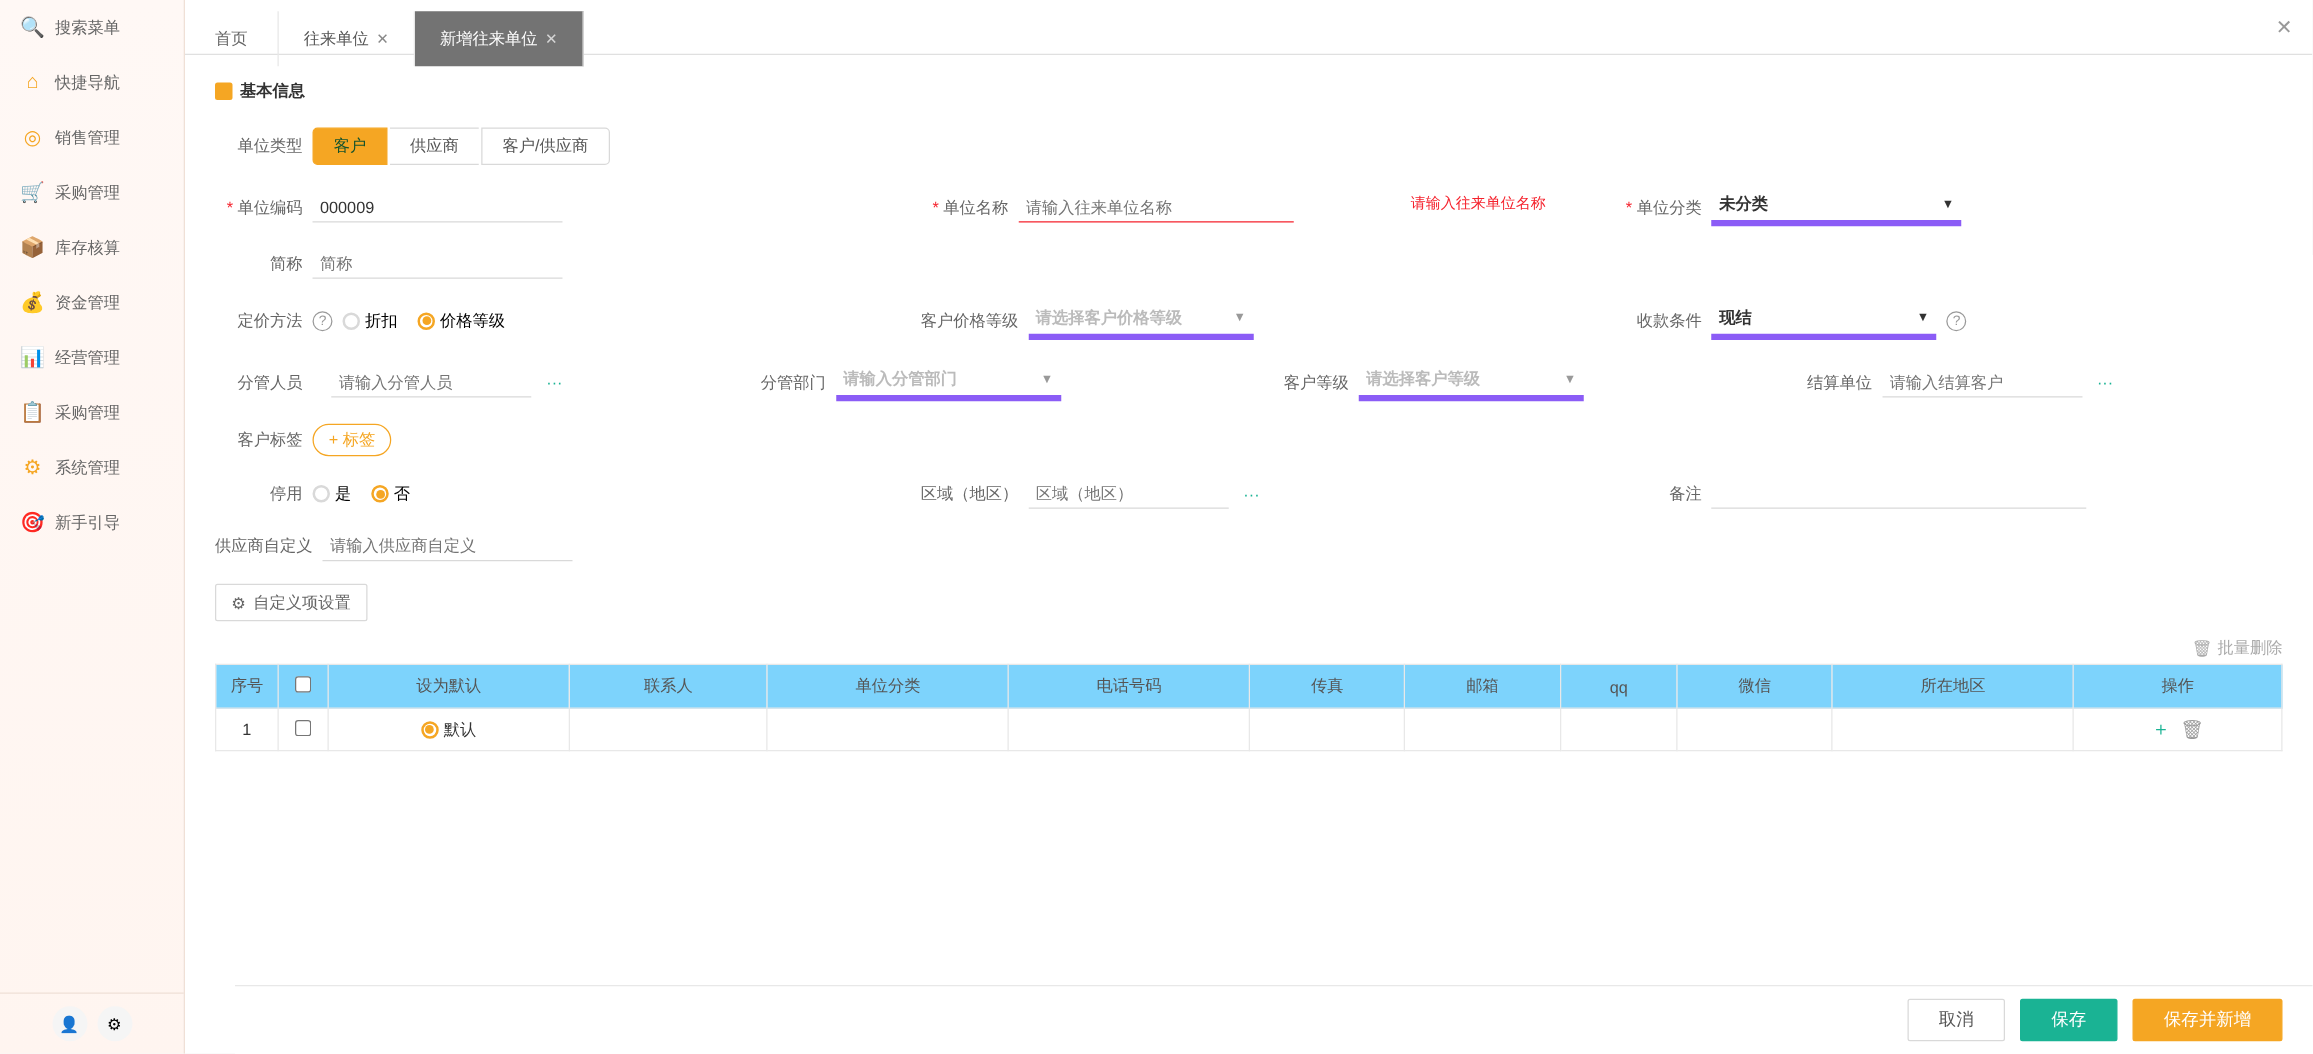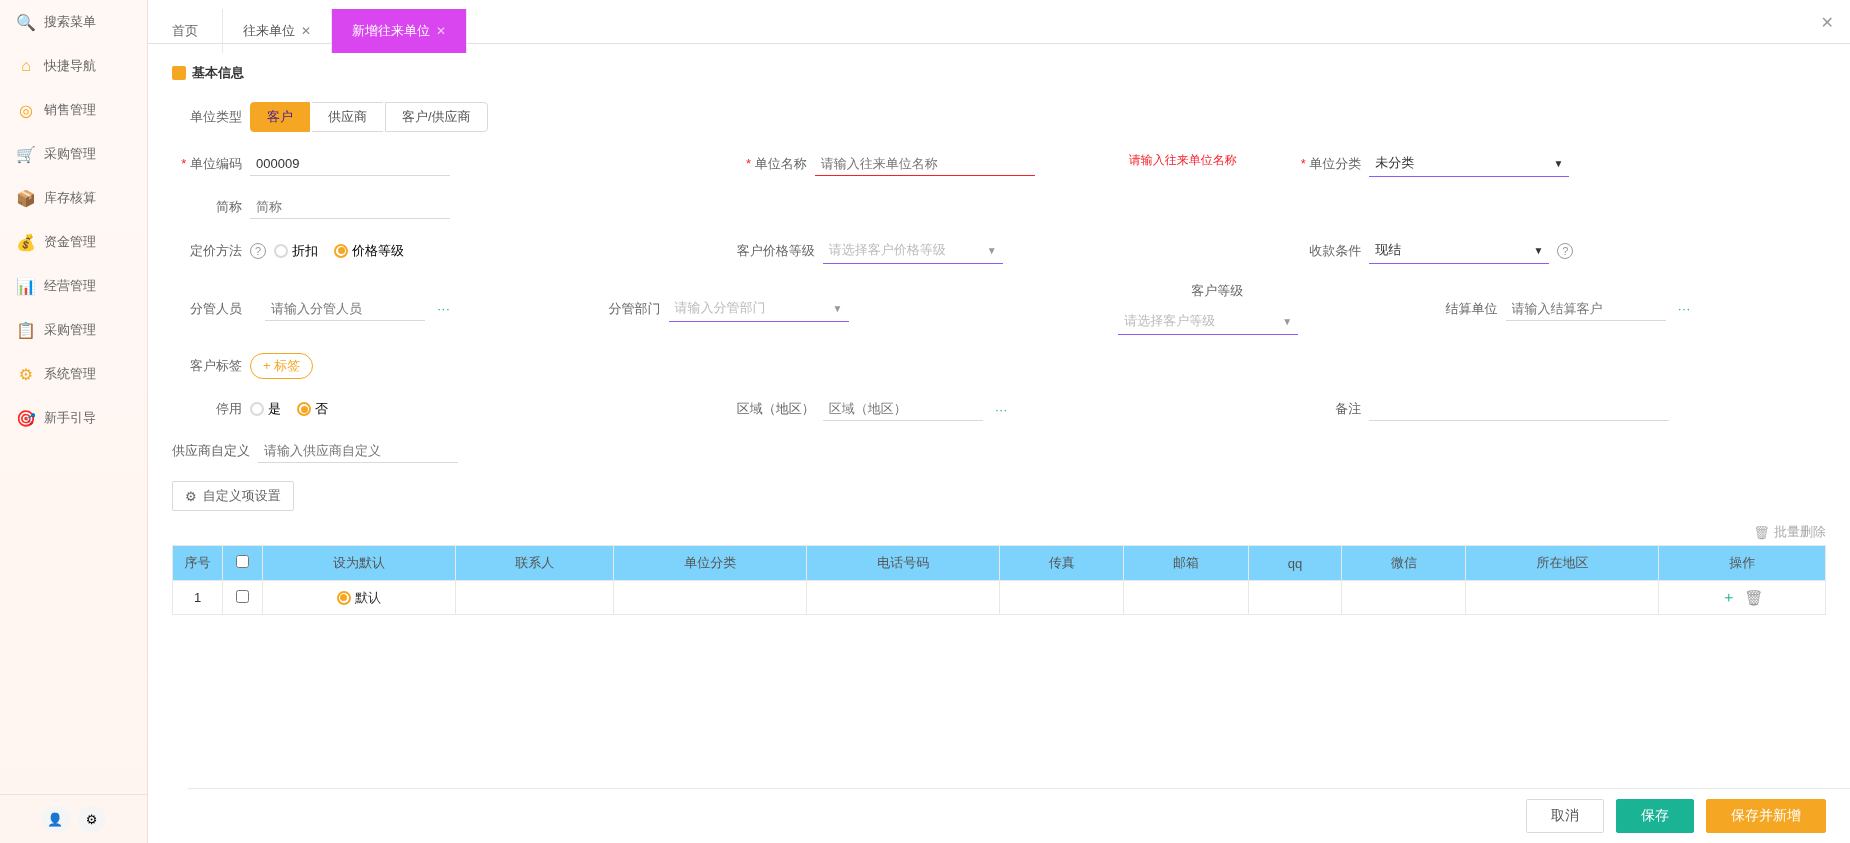--- a/index.html
+++ b/index.html
@@ -79,21 +79,21 @@
       height: 44px;
       cursor: pointer;
       color: #555;
       font-size: 14px;
       border-right: 1px solid #e8e8e8;
       gap: 6px;
       margin-top: 19px;
     }
     .tab:first-child { padding: 0 24px; color: #666; }
     .tab.active {
-      background: #d946ef;
+      background: #737373;
       color: #fff;
     }
     .tab .close-icon {
       font-size: 12px;
       color: inherit;
       opacity: 0.7;
     }
     .tab.active .close-icon { color: #fff; }
     .tab-close-btn {
       position: absolute;
@@ -179,36 +179,37 @@
       padding: 5px 16px;
       border: 1px solid #d9d9d9;
       background: #fff;
       cursor: pointer;
       color: #555;
       font-size: 13px;
     }
     .unit-btn.active {
       background: #f5a623;
       border-color: #f5a623;
-      color: #4c1d95;
+      color: #14532d;
     }
     .unit-btn:first-child { border-radius: 4px 0 0 4px; }
     .unit-btn:last-child { border-radius: 0 4px 4px 0; }
     .unit-btn:nth-child(2) { border-left: none; border-right: none; }
 
     
     .form-select {
       display: flex;
       align-items: center;
-      border-bottom: 1px solid #8b5cf6;
+      border-bottom: 5px solid #8b5cf6;
       padding: 4px 6px;
       cursor: pointer;
       min-width: 180px;
       justify-content: space-between;
       gap: 4px;
+      font-weight: bold;
     }
     .form-select span { color: #bbb; }
     .form-select .arrow { color: #999; font-size: 10px; }
     .form-select.has-value span { color: #333; }
 
     
     .radio-group {
       display: flex;
       align-items: center;
       gap: 16px;
@@ -528,21 +529,21 @@
         <input type="text" class="form-input" placeholder="请输入分管人员" style="width: 160px; margin-left: 15px;">
         <span class="ellipsis-btn">···</span>
       </div>
       <div class="form-field" style="padding-left:20px;">
         <span class="form-label">分管部门</span>
         <div class="form-select" style="width:180px;">
           <span>请输入分管部门</span>
           <span class="arrow">▼</span>
         </div>
       </div>
-      <div class="form-field" style="padding-left:20px;flex-direction:column;">
+      <div class="form-field" style="padding-left:20px;">
         <span class="form-label">客户等级</span>
         <div class="form-select" style="width:180px;">
           <span>请选择客户等级</span>
           <span class="arrow">▼</span>
         </div>
       </div>
       <div class="form-field" style="padding-left:20px;">
         <span class="form-label">结算单位</span>
         <input type="text" class="form-input" placeholder="请输入结算客户" style="width: 160px;">
         <span class="ellipsis-btn">···</span>

